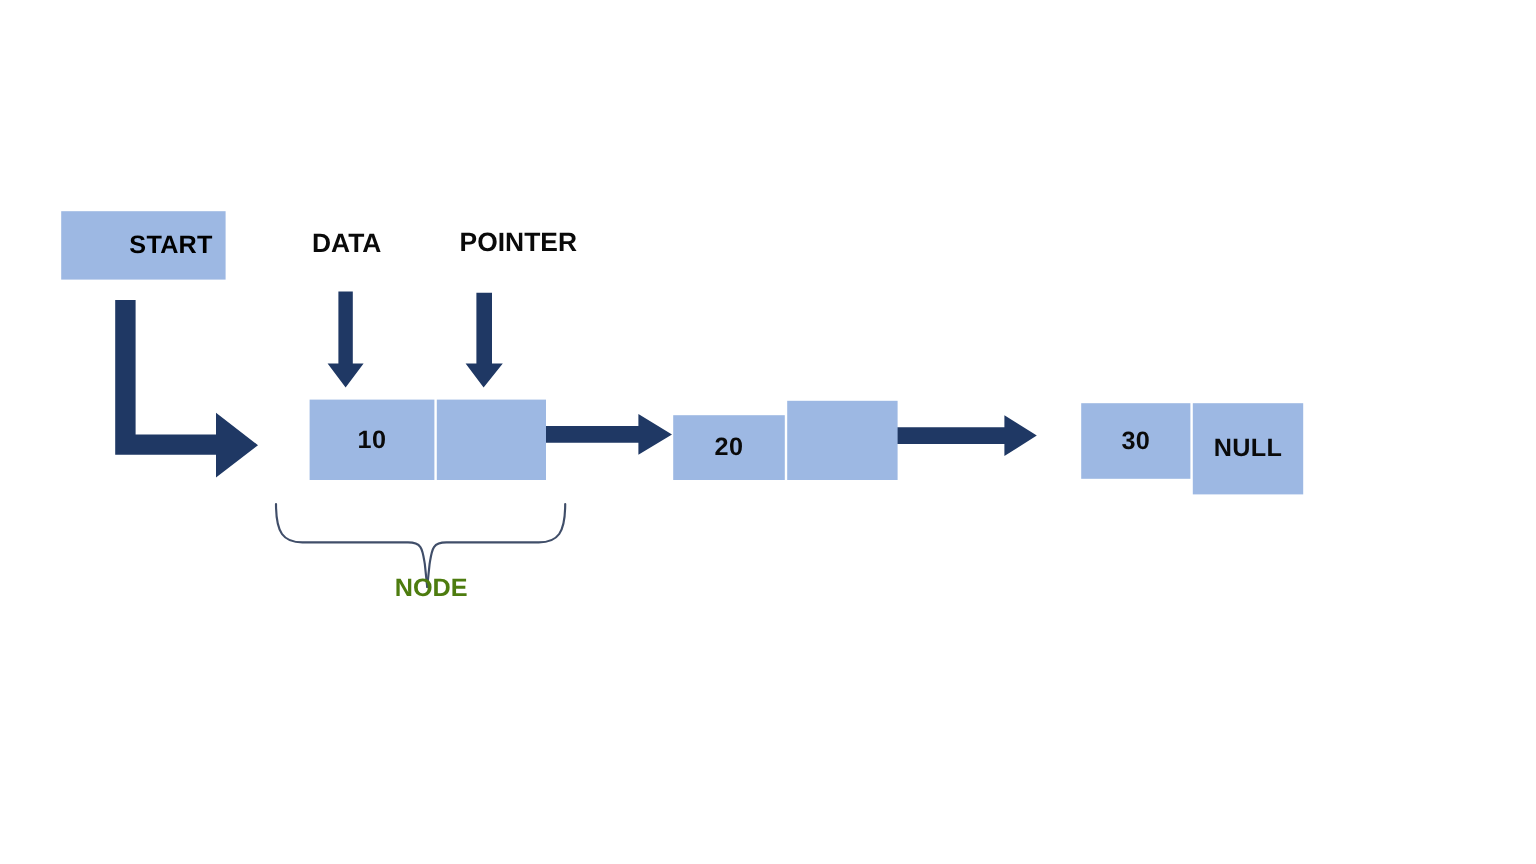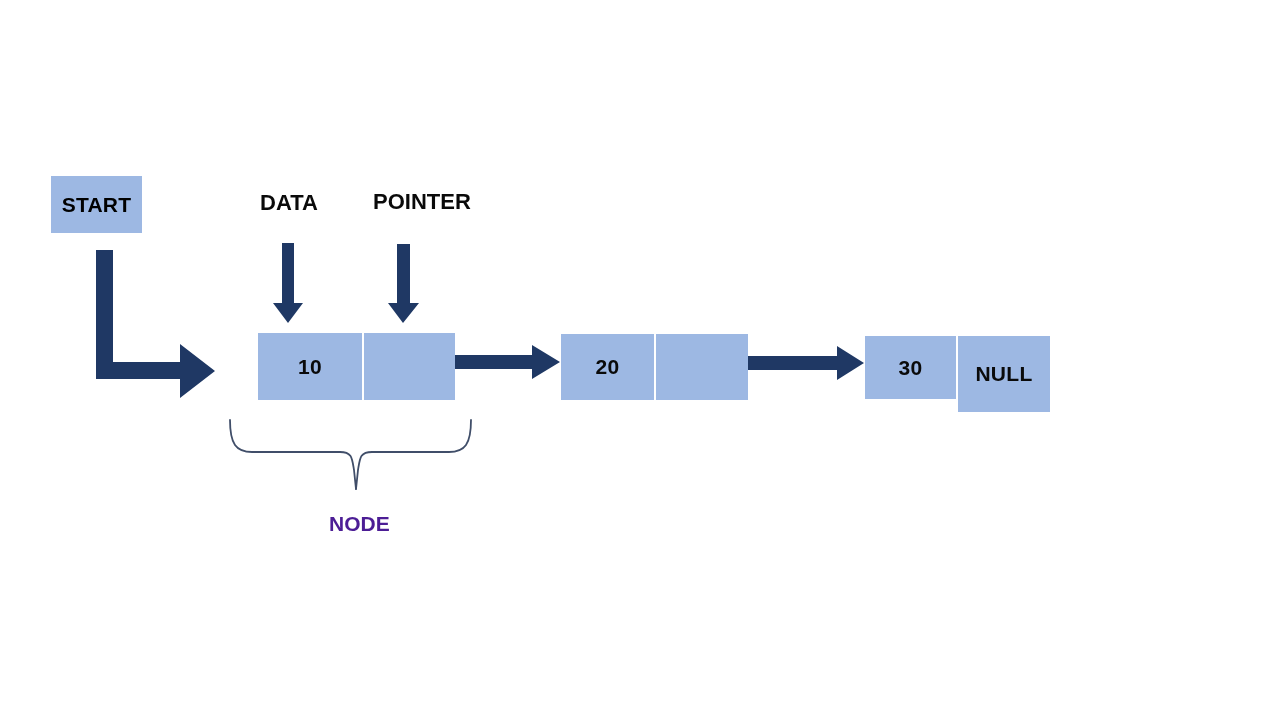--- a/index.html
+++ b/index.html
@@ -28,37 +28,38 @@
   
   .start-box {
     left: 51px;
     top: 176px;
     width: 91px;
     height: 57px;
     background: #9DB8E3;
     display: flex;
     align-items: center;
     justify-content: center;
+    padding-left: 46px;
   }
   .start-box .label {
     font-size: 21px;
     font-weight: bold;
     color: #000000;
     letter-spacing: 0.2px;
   }
 
   
   .field-label {
     font-size: 22px;
     font-weight: bold;
     color: #0a0a0a;
     white-space: nowrap;
   }
   .label-data    { left: 260px; top: 190px; }
-  .label-pointer { left: 373px; top: 189px; text-align: right; }
+  .label-pointer { left: 383px; top: 189px; text-align: right; }
 
   
   .node {
     display: flex;
     background: transparent;
   }
   .cell {
     background: #9DB8E3;
     display: flex;
     align-items: center;
@@ -72,42 +73,42 @@
     color: #0a0a0a;
     letter-spacing: 0.3px;
   }
   .cell + .cell { margin-left: 2px; }
 
   .node-1 { left: 258px; top: 333px; }
   .node-1 .cell-data { width: 104px;  height: 67px; }
   .node-1 .cell-ptr  { width: 91px;  height: 67px; }
 
   .node-2 { left: 561px; top: 334px; }
-  .node-2 .cell-data { width: 93px;  height: 66px; }
+  .node-2 .cell-data { width: 93px;  height: 54px; margin-top: 12px; }
   .node-2 .cell-ptr  { width: 92px;  height: 66px; }
 
-  .node-3 { left: 865px; top: 336px; }
+  .node-3 { left: 901px; top: 336px; }
   .node-3 .cell-data { width: 91px;  height: 63px; }
   .node-3 .cell-ptr  { width: 92px;  height: 76px; }
 
   
   #arrows {
     position: absolute;
     left: 0; top: 0;
     width: 1280px; height: 720px;
     pointer-events: none;
   }
 
   
   .node-caption {
     left: 329px;
-    top: 512px;
+    top: 479px;
     font-size: 21px;
     font-weight: bold;
-    color: #4c1d95;
+    color: #4d7c0f;
   }
 </style>
 </head>
 <body>
 
 <div id="canvas">
 
   <svg id="arrows" viewBox="0 0 1280 720" xmlns="http://www.w3.org/2000/svg">
 
     <g>

